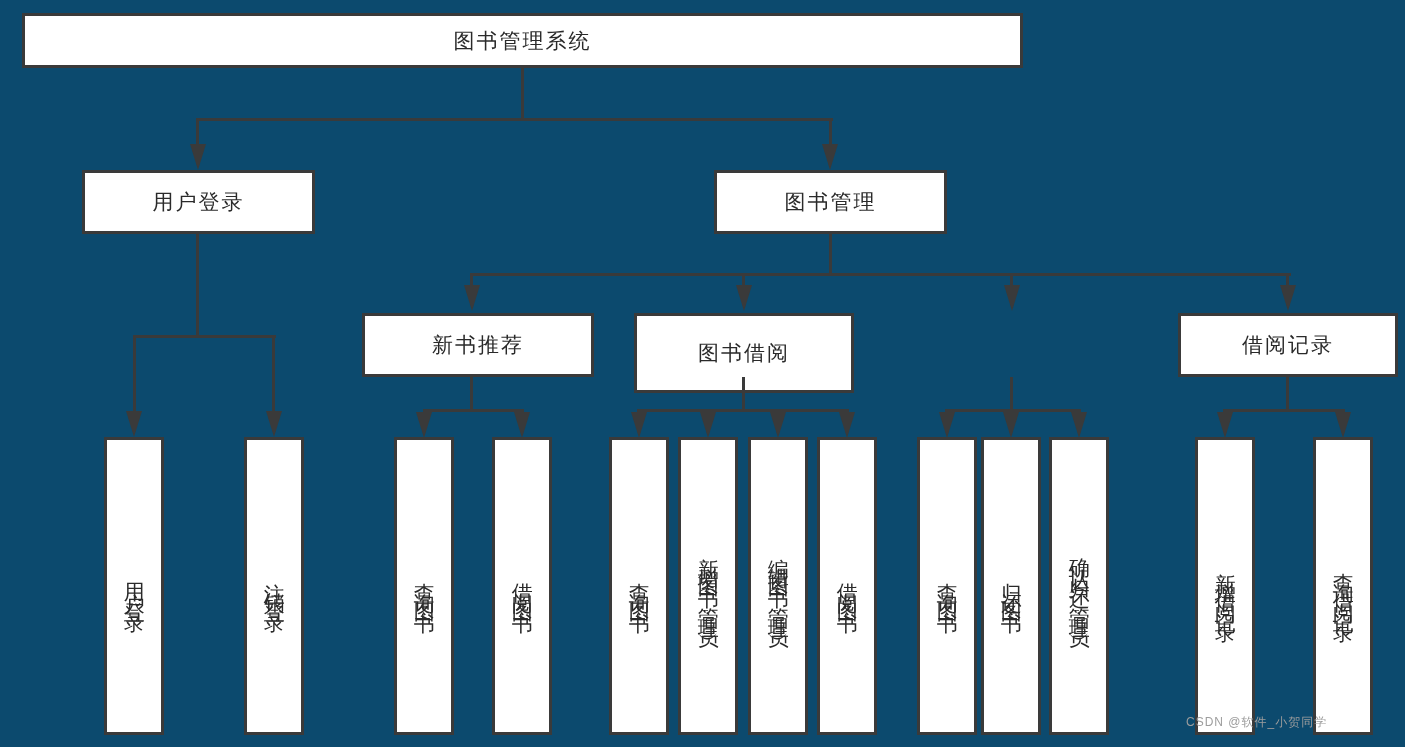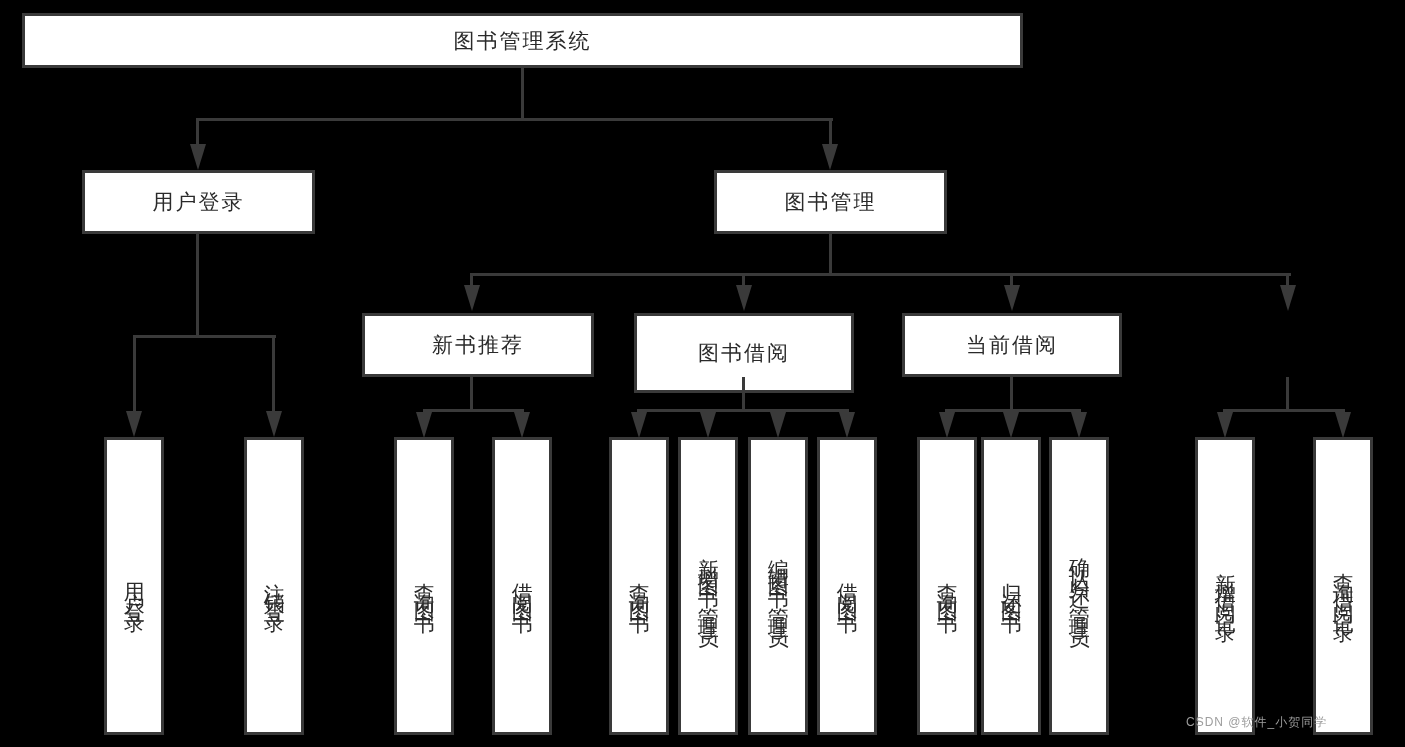--- a/index.html
+++ b/index.html
@@ -4,21 +4,21 @@
 <style>
   :root{
     --line:#3a3a3a;
     --text:#2a2a2a;
     --wm:#9d9d9d;
   }
   html,body{margin:0;padding:0;background:#ffffff;}
   .stage{
     position:relative;
     width:1405px;height:747px;
-    background:#000000;
+    background:#0c4a6e;
     overflow:hidden;
     font-family:"Liberation Sans","DejaVu Sans",sans-serif;
     color:var(--text);
   }
   .box{
     position:absolute;
     box-sizing:border-box;
     border:3px solid var(--line);
     background:#ffffff;
     display:flex;align-items:center;justify-content:center;
@@ -80,21 +80,21 @@
   <div class="arrow" style="left:464px;top:285px"></div>
   <div class="vline" style="left:742px;top:273px;height:14px"></div>
   <div class="arrow" style="left:736px;top:285px"></div>
   <div class="vline" style="left:1010px;top:273px;height:14px"></div>
   <div class="arrow" style="left:1004px;top:285px"></div>
   <div class="vline" style="left:1286px;top:273px;height:14px"></div>
   <div class="arrow" style="left:1280px;top:285px"></div>
 
   <div class="box h" style="left:362px;top:313px;width:232px;height:64px">新书推荐</div>
   <div class="box h" style="left:634px;top:313px;width:220px;height:80px">图书借阅</div>
-  <div class="box h" style="left:902px;top:313px;width:220px;height:64px">当前借阅</div>
+  <div class="box h" style="left:1178px;top:313px;width:220px;height:64px">借阅记录</div>
 
   <div class="vline" style="left:470px;top:377px;height:34px"></div>
   <div class="hline" style="left:423px;top:409px;width:101px"></div>
   <div class="vline" style="left:423px;top:409px;height:6px"></div>
   <div class="arrow" style="left:416px;top:412px"></div>
   <div class="vline" style="left:521px;top:409px;height:6px"></div>
   <div class="arrow" style="left:514px;top:412px"></div>
 
   <div class="vline" style="left:742px;top:377px;height:34px"></div>
   <div class="hline" style="left:638px;top:409px;width:211px"></div>

